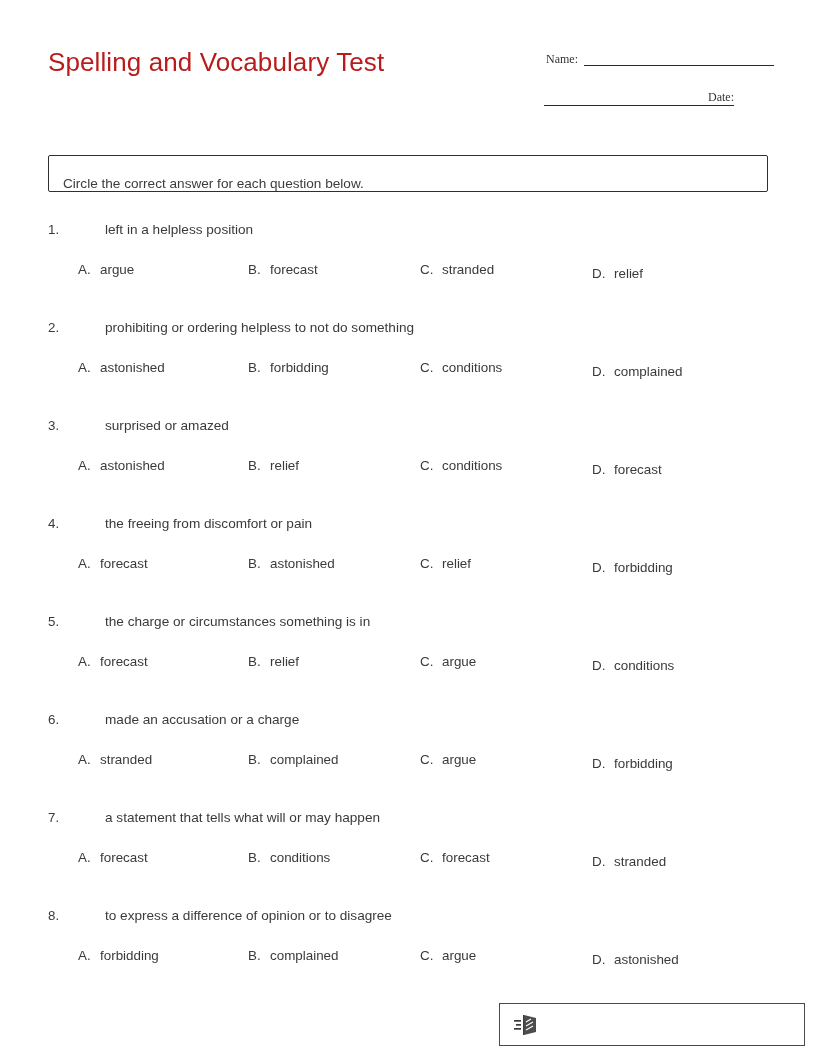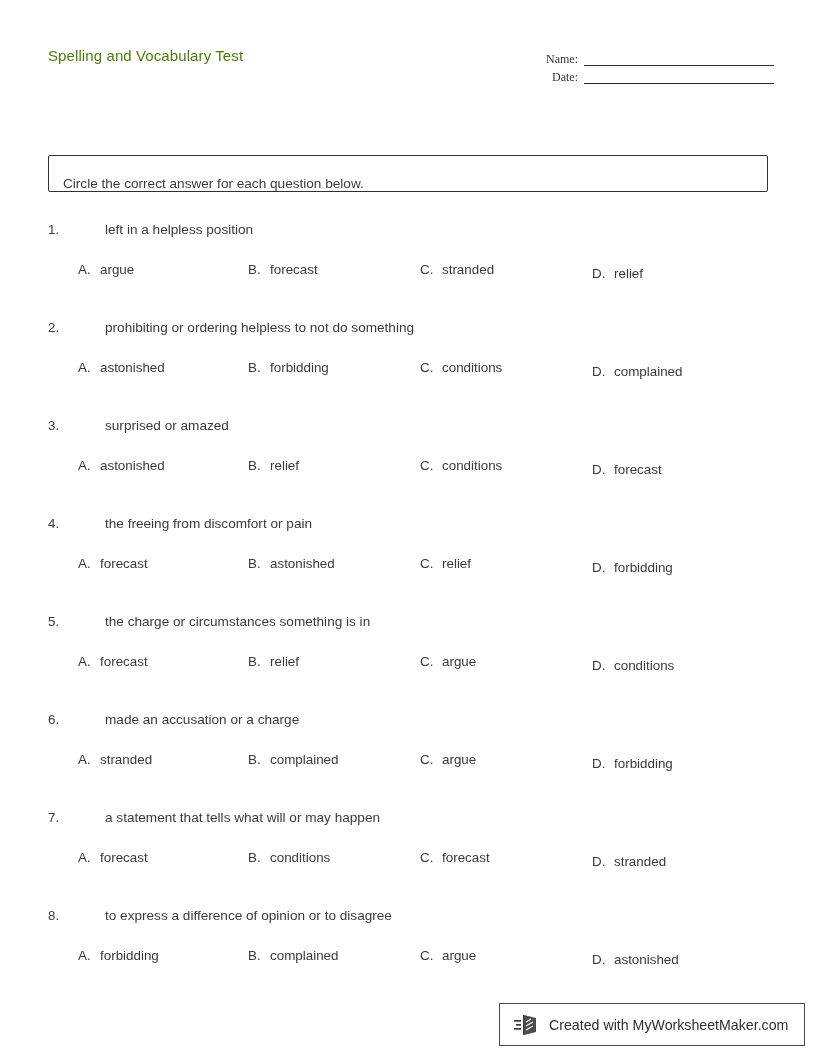--- a/index.html
+++ b/index.html
@@ -16,35 +16,35 @@
     font-family: "Liberation Sans", sans-serif;
     color: #3a3a3a;
     -webkit-font-smoothing: antialiased;
   }
 
   
   #worksheet-title {
     position: absolute;
     left: 48px;
     top: 47px;
-    font-size: 15px;
+    font-size: 26px;
     font-weight: 400;
-    color: #4d7c0f;
+    color: #b91c1c;
     letter-spacing: 0.1px;
     white-space: nowrap;
   }
 
   .field-row {
     position: absolute;
     display: flex;
     align-items: flex-end;
     height: 18px;
   }
   #name-field-row { left: 538px; top: 49px; }
-  #date-field-row { left: 538px; top: 67px; }
+  #date-field-row { left: 538px; top: 90px; flex-direction: column; }
 
   .field-label {
     font-family: "Liberation Serif", serif;
     font-size: 12px;
     color: #333333;
     width: 40px;
     text-align: right;
     padding-bottom: 1px;
     line-height: 14px;
     white-space: nowrap;
@@ -361,14 +361,13 @@
       <rect x="0" y="15" width="7" height="1.7"></rect>
     </g>
     <path d="M10 2 L10 22 L9 22 L9 2 Z" fill="#3b3b3b"></path>
     <path d="M10 2 L22 5 L22 19 L10 22 Z" fill="#4c4c4c"></path>
     <g stroke="#ffffff" stroke-width="1.1" fill="none">
       <path d="M12 9 L17 6"></path>
       <path d="M12 13 L19 9"></path>
       <path d="M12 17 L19 13"></path>
     </g>
   </svg>
-  <span id="footer-text">Created with MyWorksheetMaker.com</span>
 </div>
 
 </body></html>

